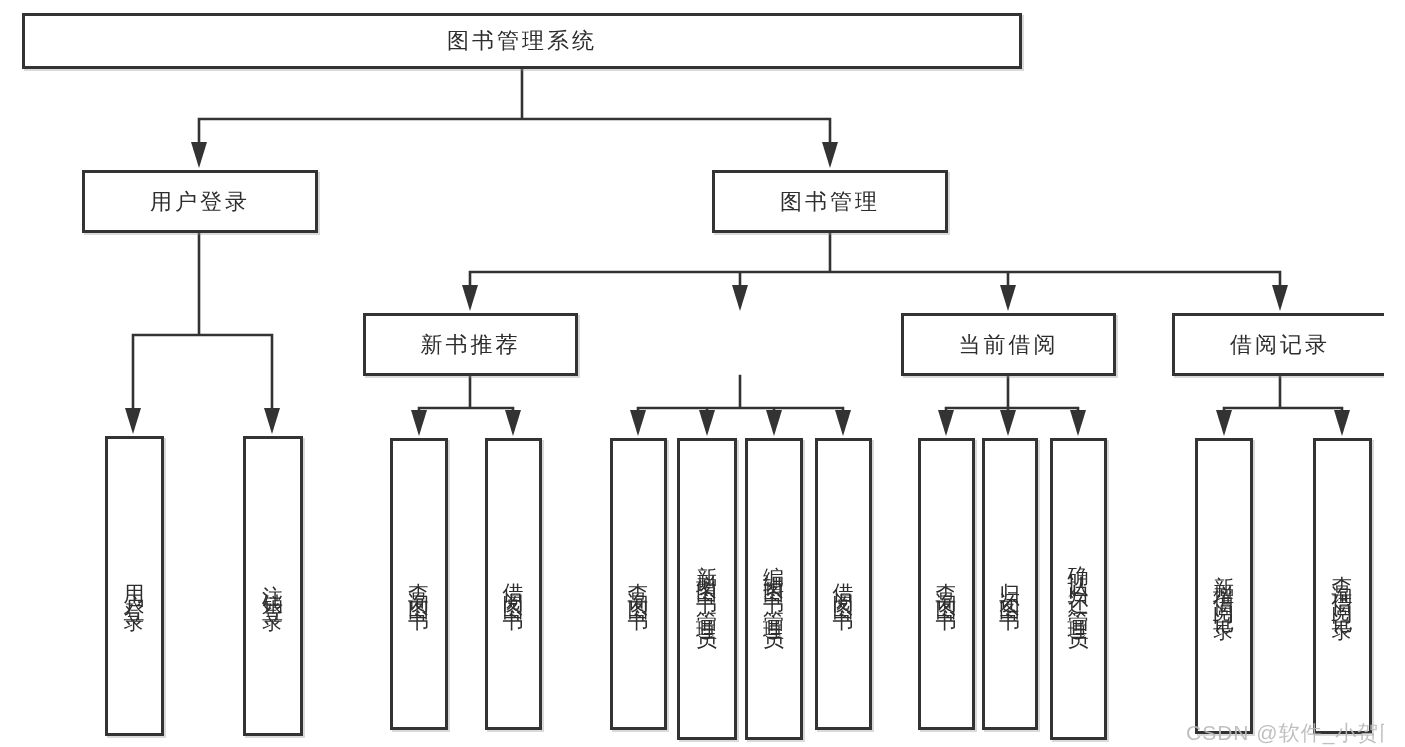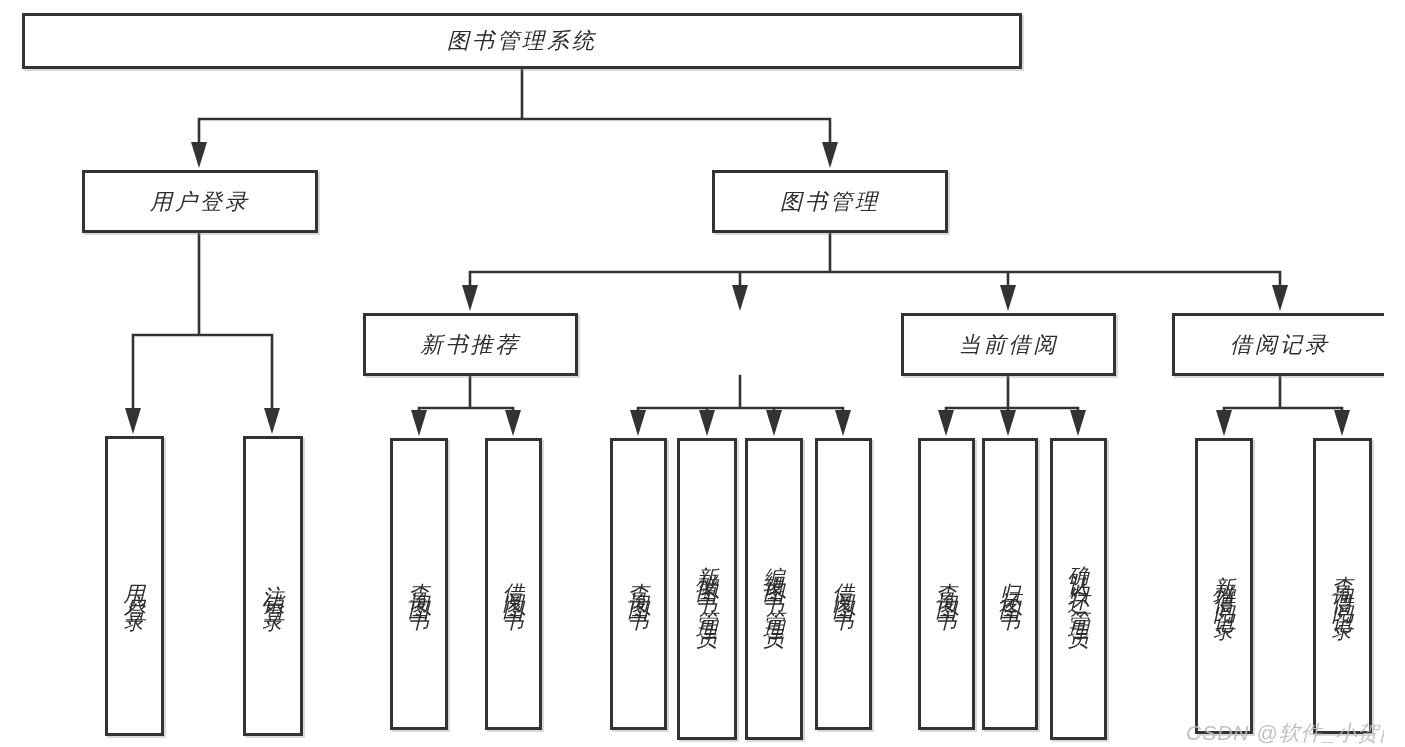--- a/index.html
+++ b/index.html
@@ -2,21 +2,20 @@
 <html style="--line: #333333; --box-border: #333333; --box-fill: #ffffff; --text: #2d2d2d; --watermark: #b9b9b9; --bg: #ffffff;"><head>
 <meta charset="utf-8">
 <style>
   html,body{margin:0;padding:0;background:#fff;}
   .stage{
     position:relative;
     width:1384px;height:747px;
     background:var(--bg,#ffffff);
     font-family:"Liberation Sans","DejaVu Sans",sans-serif;
     overflow:hidden;
-    font-style:italic;
   }
   .connector-layer{position:absolute;left:0;top:0;z-index:1;}
   .node{
     position:absolute;
     box-sizing:border-box;
     background:var(--box-fill,#ffffff);
     border:3px solid var(--box-border,#333333);
     box-shadow:2px 2px 0 rgba(150,150,150,0.35);
     display:flex;align-items:center;justify-content:center;
     color:var(--text,#2d2d2d);

